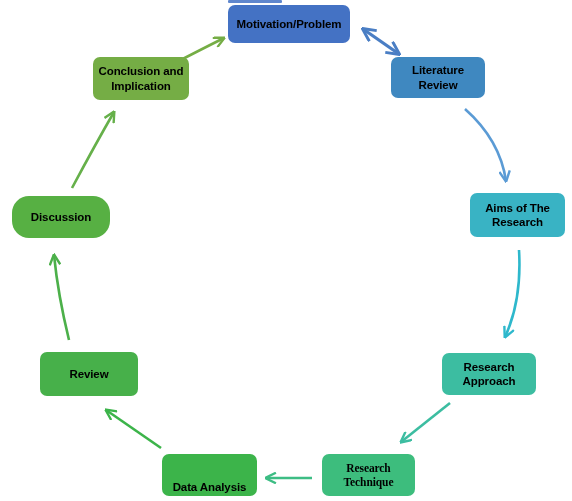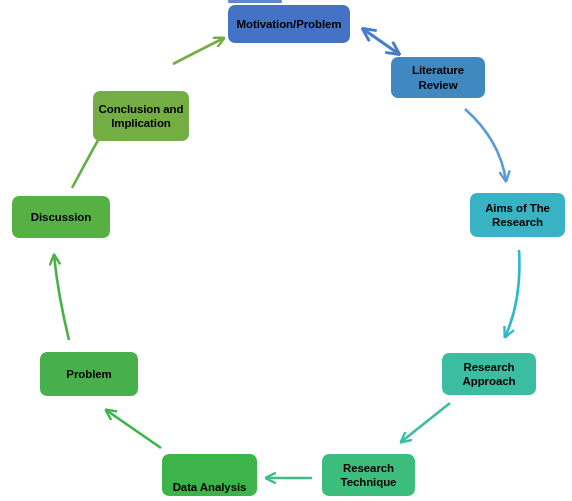--- a/index.html
+++ b/index.html
@@ -106,30 +106,30 @@
       </div>
       <div class="node" style="left: 391px; top: 57px; width: 94px; height: 41px; background: rgb(63, 136, 192); justify-content: center;">
         <span>Literature Review</span>
       </div>
       <div class="node" style="left: 470px; top: 193px; width: 95px; height: 44px; background: rgb(57, 179, 196); align-items: center;">
         <span>Aims of The Research</span>
       </div>
       <div class="node" style="left: 442px; top: 353px; width: 94px; height: 42px; background: rgb(60, 189, 161); align-items: center;">
         <span>Research Approach</span>
       </div>
-      <div class="node" style="left: 322px; top: 454px; width: 93px; height: 42px; background: rgb(61, 189, 125);">
+      <div class="node" style="left: 322px; top: 454px; width: 93px; height: 42px; background: rgb(61, 189, 125); font-family: Liberation Serif, serif;">
         <span>Research Technique</span>
       </div>
       <div class="node" style="left: 162px; top: 454px; width: 95px; height: 42px; background: rgb(60, 180, 74); align-items: flex-end;">
         <span>Data Analysis</span>
       </div>
       <div class="node" style="left: 40px; top: 352px; width: 98px; height: 44px; background: rgb(71, 176, 74);">
-        <span>Problem</span>
+        <span>Review</span>
       </div>
-      <div class="node" style="left: 12px; top: 196px; width: 98px; height: 42px; background: rgb(87, 176, 67);">
+      <div class="node" style="left: 12px; top: 196px; width: 98px; height: 42px; background: rgb(87, 176, 67); border-radius: 17px;">
         <span>Discussion</span>
       </div>
-      <div class="node" style="left: 93px; top: 57px; width: 96px; height: 50px; background: rgb(117, 173, 69); margin-top: 34px;">
+      <div class="node" style="left: 93px; top: 57px; width: 96px; height: 43px; background: rgb(117, 173, 69);">
         <span>Conclusion and Implication</span>
       </div>
     </div>
 
 </div>
 
 </body></html>

